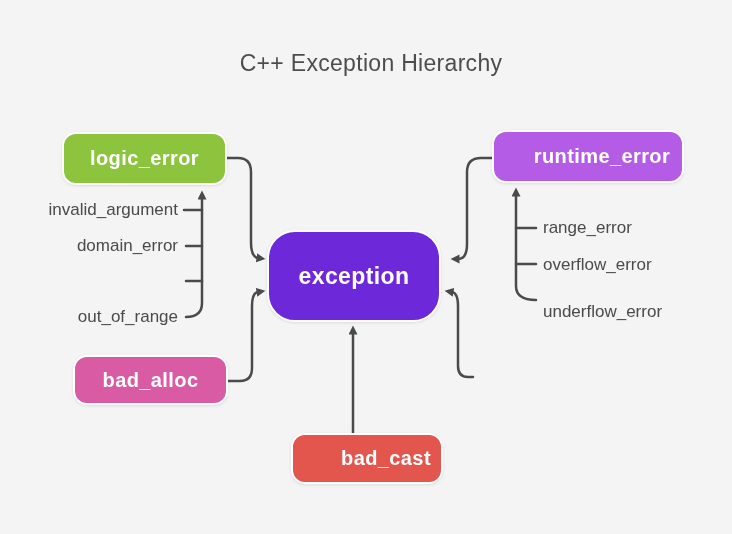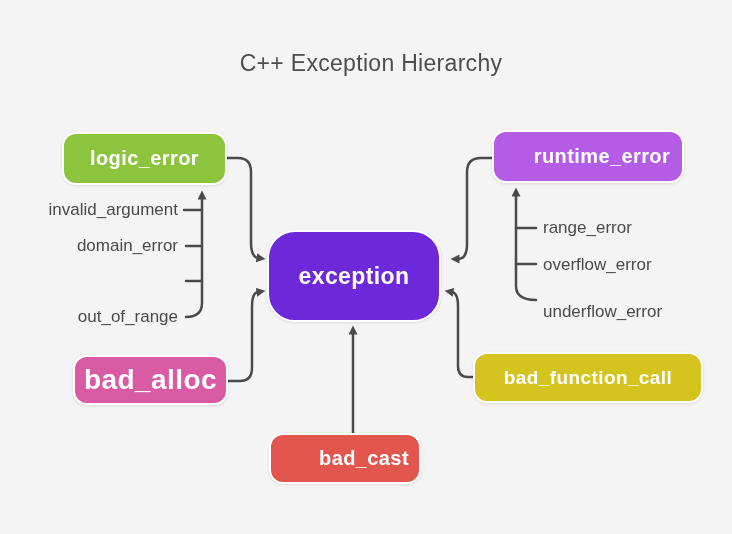--- a/index.html
+++ b/index.html
@@ -24,23 +24,23 @@
     color:#ffffff;font-weight:bold;
     border:2px solid #ffffff;
     border-radius:14px;
     box-shadow:0 1px 3px rgba(0,0,0,0.10);
     box-sizing:border-box;
     letter-spacing:0.4px;
   }
   .node-logic   {left:62px; top:132px;width:165px;height:53px;font-size:20px;}
   .node-runtime {left:492px;top:130px;width:192px;height:53px;font-size:20px;}
   .node-exc     {left:267px;top:230px;width:174px;height:92px;font-size:23px;border-radius:28px;}
-  .node-badalloc{left:73px; top:355px;width:155px;height:50px;font-size:28px;}
+  .node-badalloc{left:73px; top:355px;width:155px;height:50px;font-size:20px;}
   .node-badfunc {left:473px;top:352px;width:230px;height:51px;font-size:19px;}
-  .node-badcast {left:269px;top:433px;width:152px;height:51px;font-size:20px;padding-left:38px;}
+  .node-badcast {left:291px;top:433px;width:152px;height:51px;font-size:20px;padding-left:38px;}
   .leaf{
     position:absolute;height:22px;line-height:22px;
     font-size:17px;color:#4a4a4a;white-space:nowrap;
   }
   .leaf.left{right:554px;text-align:center;}
   .leaf.right{left:543px;text-align:center;}
   .l0{top:199px;} .l1{top:235px;} .l2{top:270px;} .l3{top:306px;}
   .r0{top:217px;} .r1{top:254px;} .r2{top:301px;}
 </style>
 </head>
@@ -88,23 +88,20 @@
   </div>
 
   <div class="node node-exc" style="background: #6d28d9;">
     <span>exception</span>
   </div>
 
   <div class="node node-badalloc" style="background: rgb(217, 91, 164);">
     <span>bad_alloc</span>
   </div>
 
-  <div class="node node-badfunc" style="background: rgb(213, 196, 30);">
-    <span>bad_function_call</span>
-  </div>
 
   <div class="node node-badcast" style="background: rgb(226, 86, 78);">
     <span>bad_cast</span>
   </div>
 
   <div class="leaf left l0">invalid_argument</div>
   <div class="leaf left l1">domain_error</div>
   <div class="leaf left l3">out_of_range</div>
 
   <div class="leaf right r0">range_error</div>

